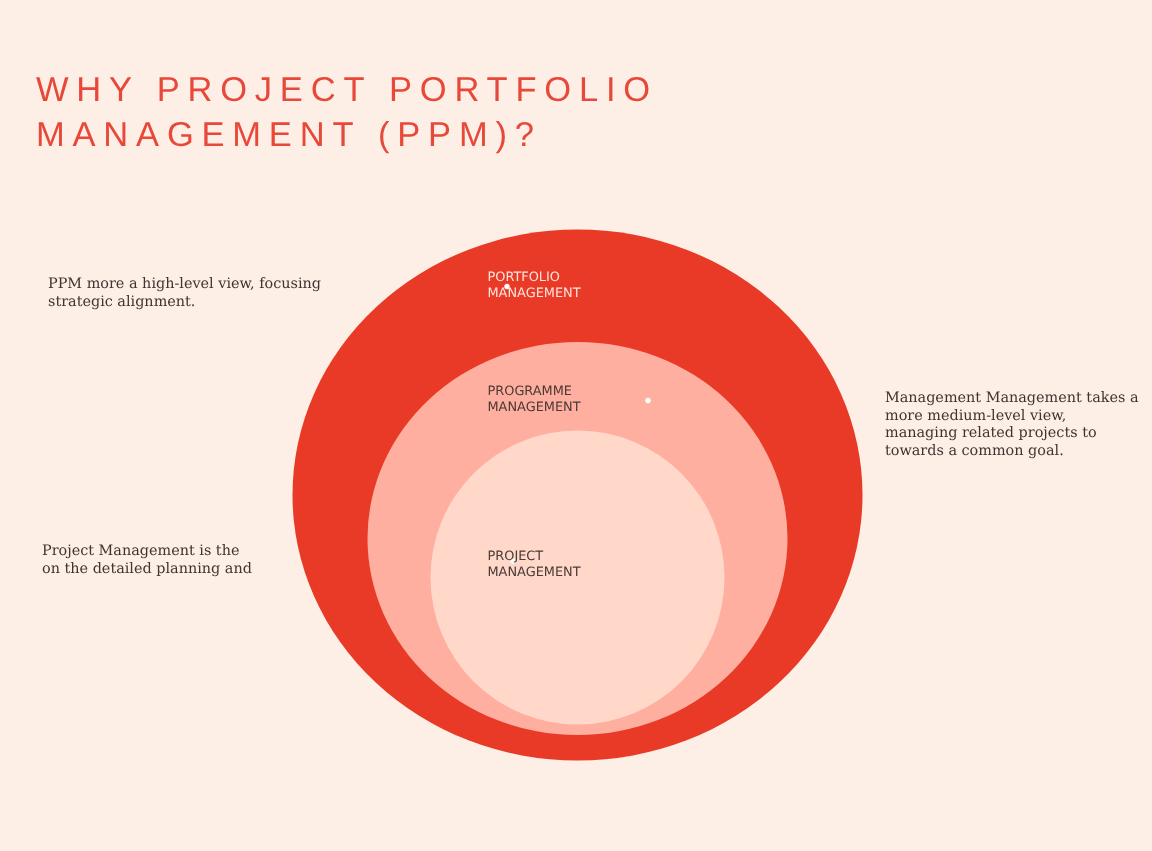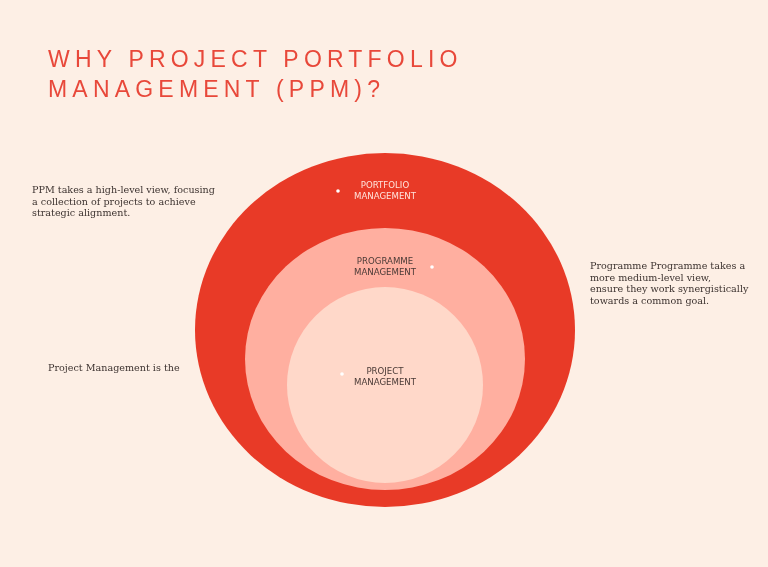--- a/index.html
+++ b/index.html
@@ -5,21 +5,21 @@
   html, body { margin: 0; padding: 0; }
   body {
     width: 768px; height: 567px;
     background: #fdefe5;
     position: relative;
     overflow: hidden;
     font-family: "Liberation Sans", sans-serif;
   }
   .title {
     position: absolute;
-    left: 48px; top: 44px;
+    left: 24px; top: 44px;
     color: #e8483a;
     font-family: "Liberation Sans", sans-serif;
     font-size: 23px;
     letter-spacing: 5.2px;
     line-height: 30px;
     font-weight: normal;
     margin: 0;
   }
   .title span { display: block; }
   svg.diagram { position: absolute; left: 0; top: 0; }
@@ -27,21 +27,21 @@
     position: absolute;
     font-family: "DejaVu Serif", serif;
     font-size: 9.6px;
     line-height: 11.6px;
     color: #3d3330;
     margin: 0;
   }
   .desc span { display: block; white-space: nowrap; }
   .circle-label {
     position: absolute;
-    text-align: center;
+    text-align: left;
     font-family: "DejaVu Sans", sans-serif;
     font-size: 8.6px;
     line-height: 11px;
     width: 120px;
     text-transform: uppercase;
   }
   .circle-label span { display: block; }
 </style>
 </head>
 <body>
@@ -87,27 +87,27 @@
 <div class="circle-label" style="left:325px; top:256px; color:#4a3a36;">
   <span>PROGRAMME</span>
   <span>MANAGEMENT</span>
 </div>
 <div class="circle-label" style="left:325px; top:366px; color:#4a3a36;">
   <span>PROJECT</span>
   <span>MANAGEMENT</span>
 </div>
 
 <div class="desc" style="left:32px; top:184px;">
-  <span>PPM takes a high-level view, focusing</span>
-  <span>a collection of projects to achieve</span>
+  <span>PPM more a high-level view, focusing</span>
   <span>strategic alignment.</span>
 </div>
 
 <div class="desc" style="left:590px; top:260px;">
-  <span>Programme Programme takes a</span>
+  <span>Management Management takes a</span>
   <span>more medium-level view,</span>
-  <span>ensure they work synergistically</span>
+  <span>managing related projects to</span>
   <span>towards a common goal.</span>
 </div>
 
-<div class="desc" style="left:48px; top:362px;">
+<div class="desc" style="left:28px; top:362px;">
   <span>Project Management is the</span>
+  <span>on the detailed planning and</span>
 </div>
 
 </body></html>

